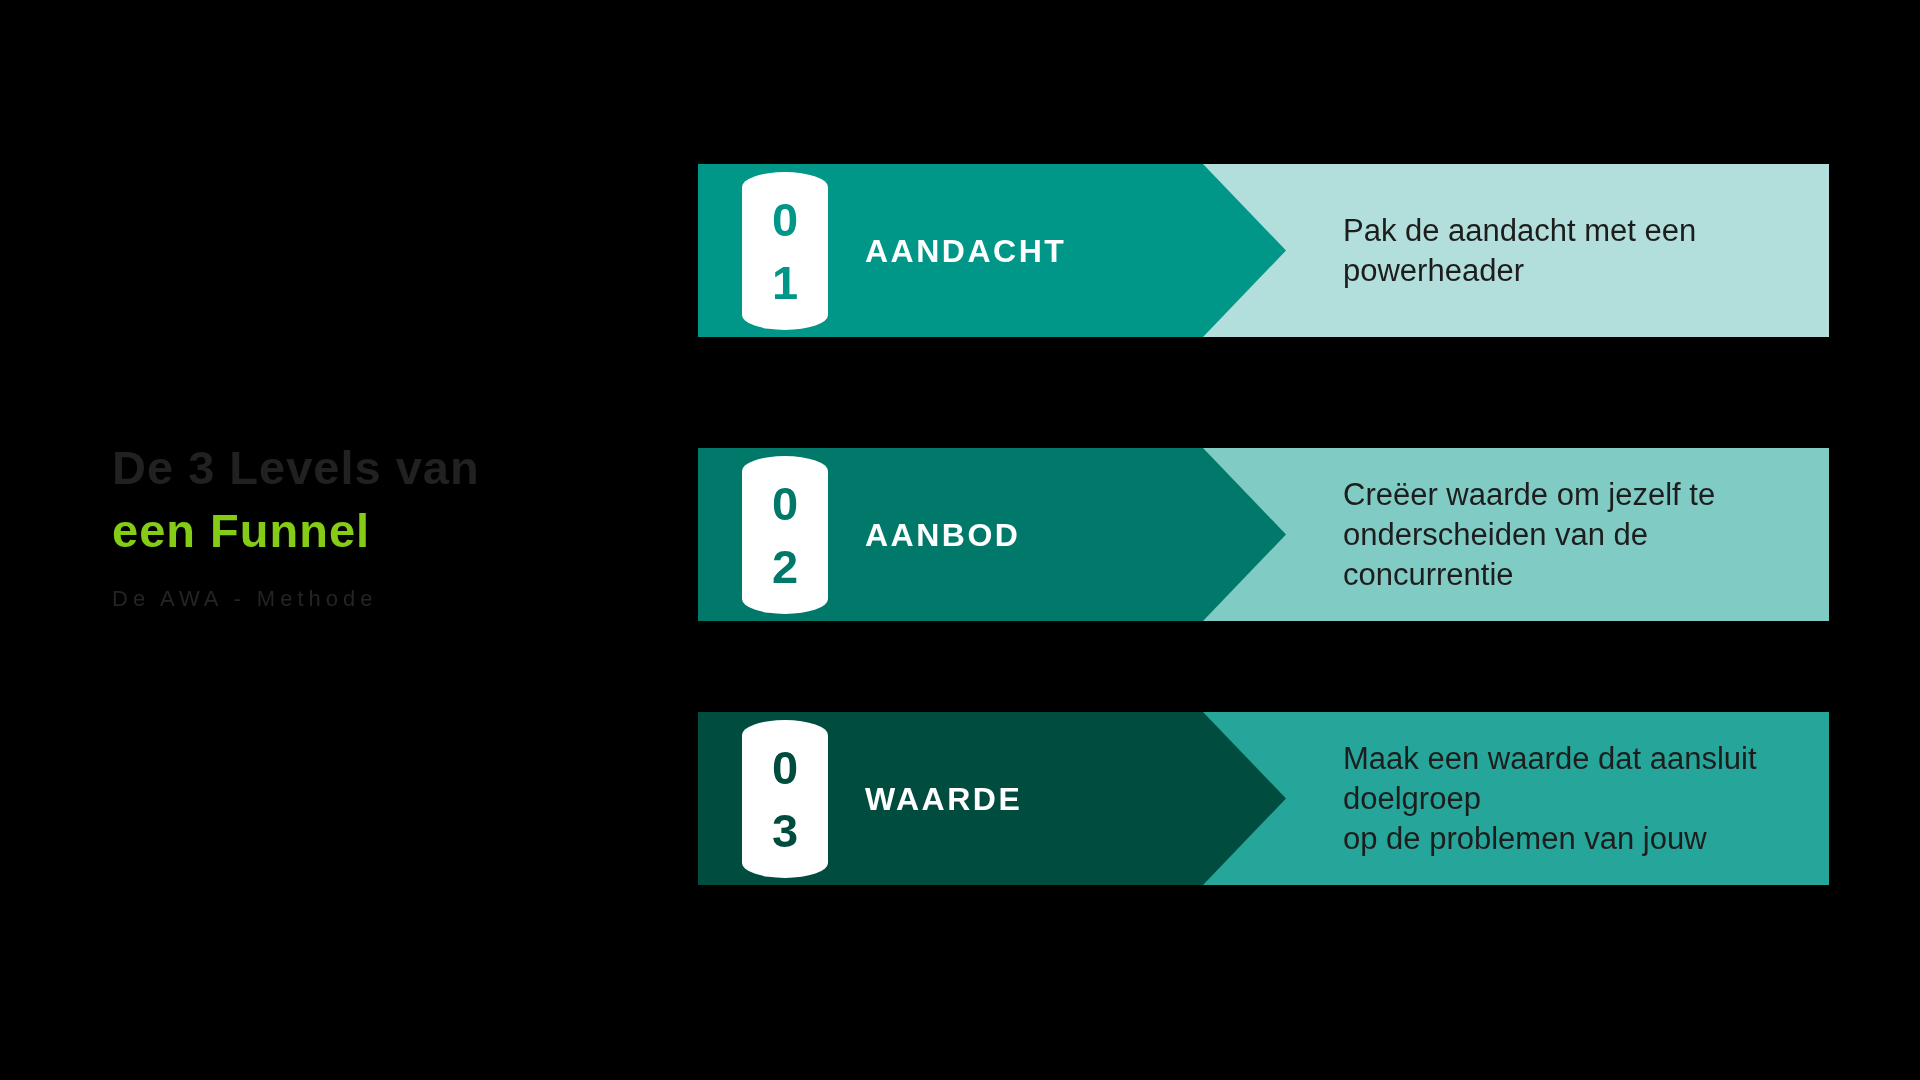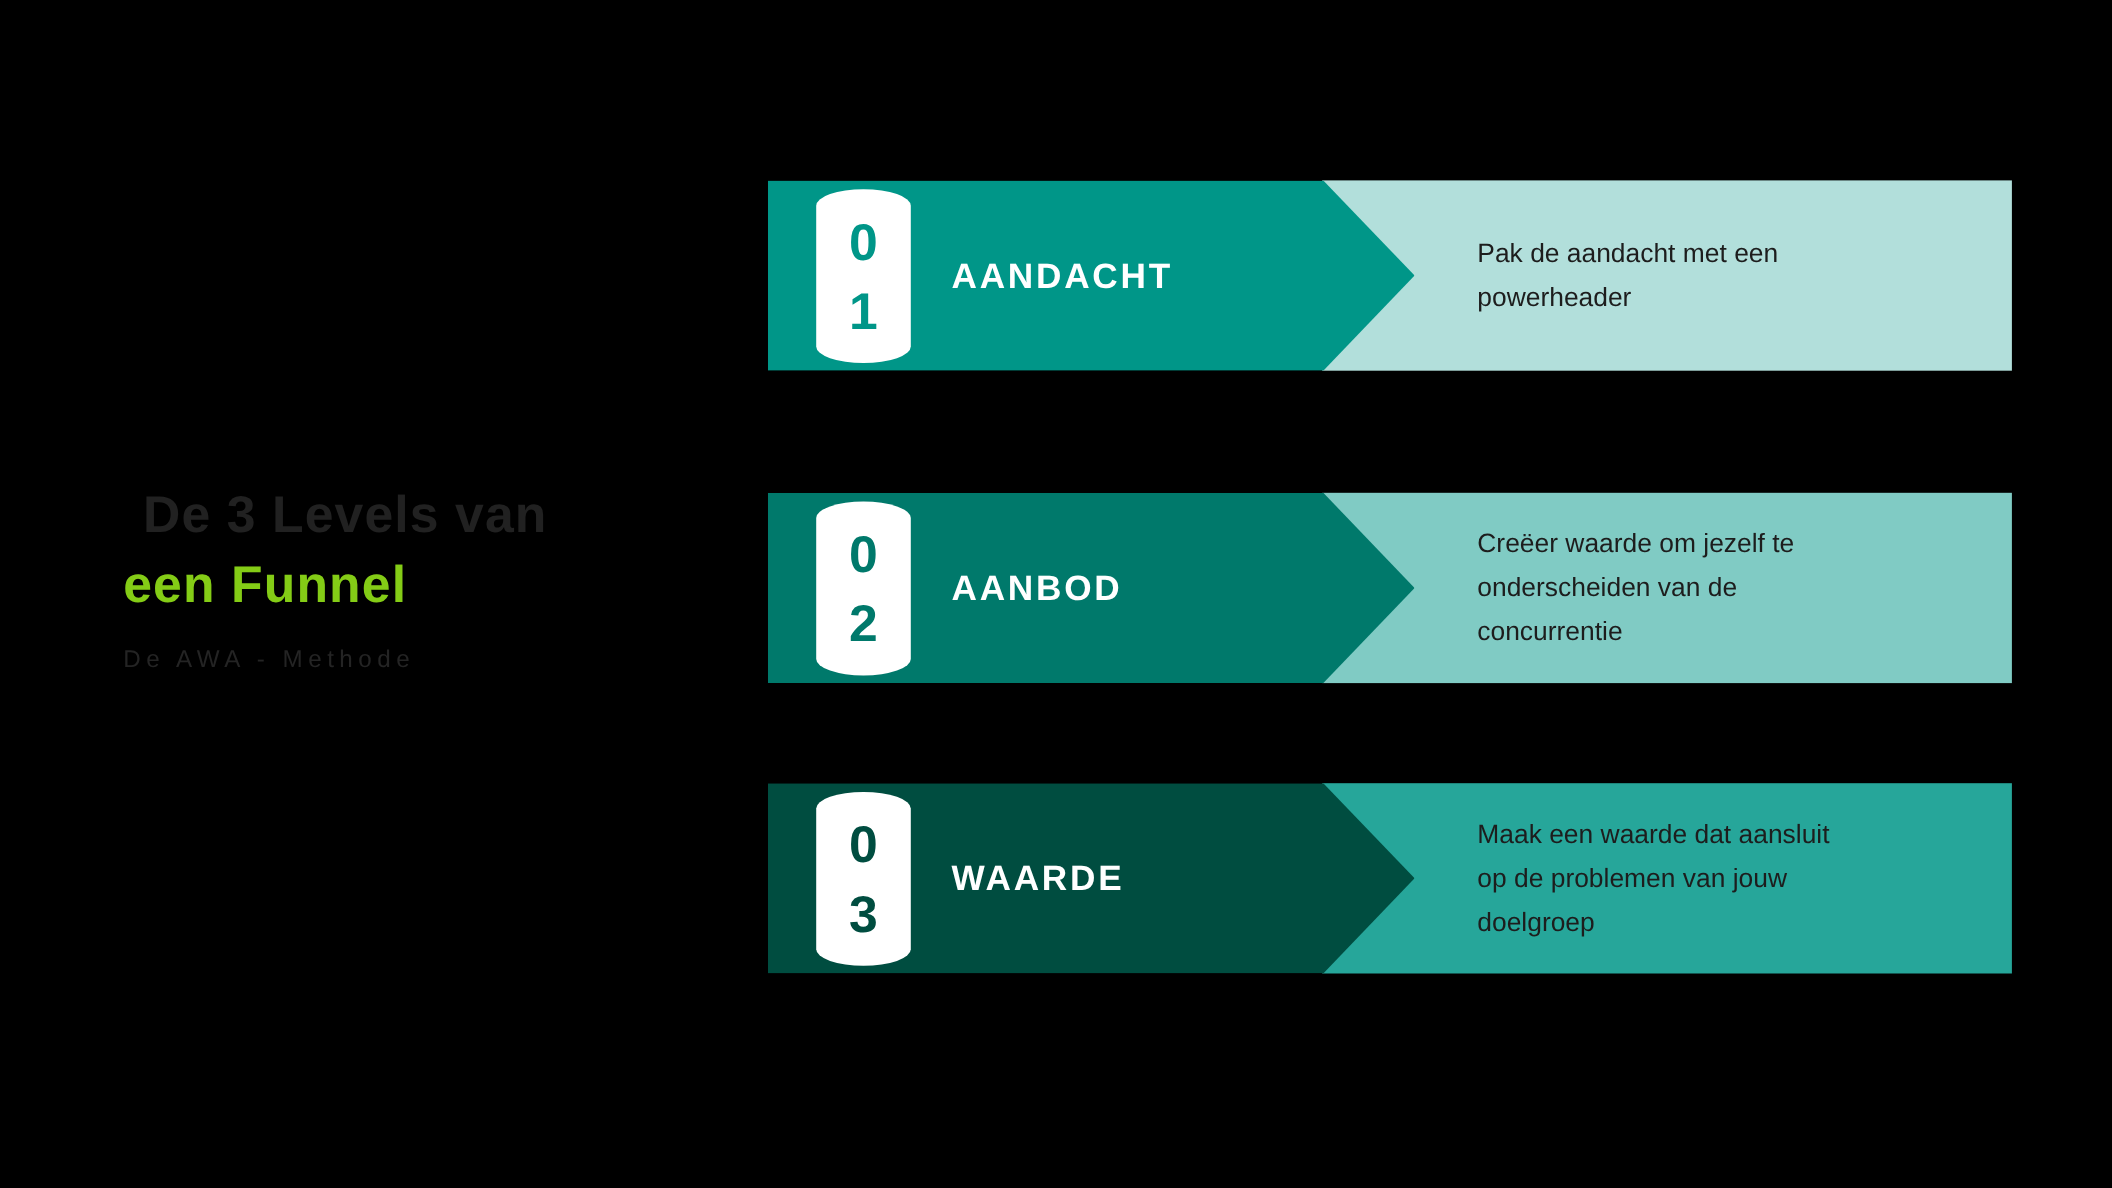--- a/index.html
+++ b/index.html
@@ -108,32 +108,32 @@
     letter-spacing: 2.5px;
     white-space: nowrap;
   }
   .step-desc {
     position: absolute;
     left: 645px;
     top: 50%;
     transform: translateY(-50%);
     z-index: 2;
     color: #1d1d1d;
-    font-size: 24px;
+    font-size: 31px;
     line-height: 40px;
   }
   .desc-line { white-space: nowrap; }
 </style>
 </head>
 <body>
 
 <div class="stage">
 
   <div class="title-block">
-    <div class="title-line" style="color: rgb(33, 33, 33); margin-left: 18px;">De 3 Levels van</div>
+    <div class="title-line" style="color: rgb(33, 33, 33);">De 3 Levels van</div>
     <div class="title-line" style="color: #84cc16;">een Funnel</div>
   </div>
   <div class="subtitle">De AWA - Methode</div>
 
   <div class="rows">
 
     <div class="step-row r1">
       <div class="step-panel" style="background: rgb(178, 223, 219);"></div>
       <div class="step-bar" style="background: rgb(0, 150, 136);"></div>
       <div class="step-badge" style="color: rgb(0, 150, 136);">
@@ -166,19 +166,19 @@
     <div class="step-row r3">
       <div class="step-panel" style="background: rgb(38, 166, 154);"></div>
       <div class="step-bar" style="background: rgb(0, 77, 64);"></div>
       <div class="step-badge" style="color: rgb(0, 77, 64);">
         <div class="badge-digit">0</div>
         <div class="badge-digit">3</div>
       </div>
       <div class="step-label">WAARDE</div>
       <div class="step-desc">
         <div class="desc-line">Maak een waarde dat aansluit</div>
+        <div class="desc-line">doelgroep</div>
         <div class="desc-line">op de problemen van jouw</div>
-        <div class="desc-line">doelgroep</div>
       </div>
     </div>
 
   </div>
 </div>
 
 </body></html>

